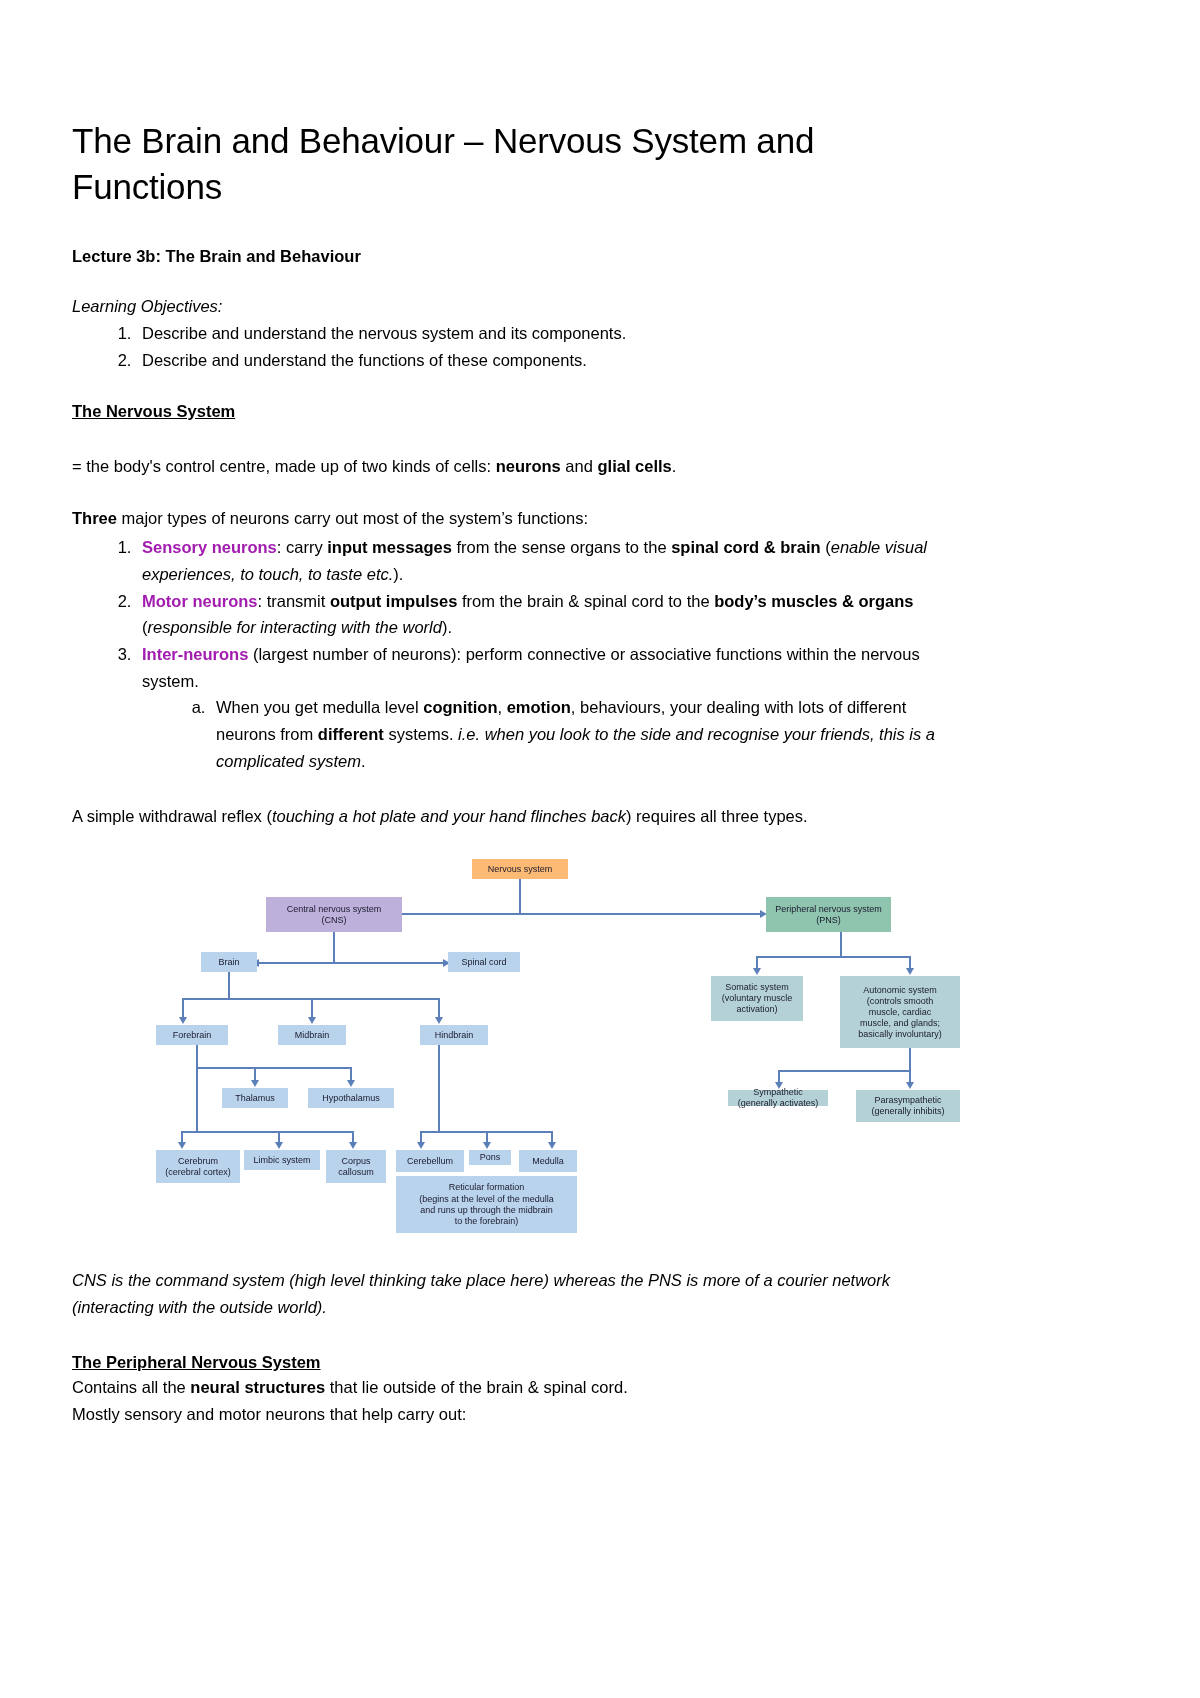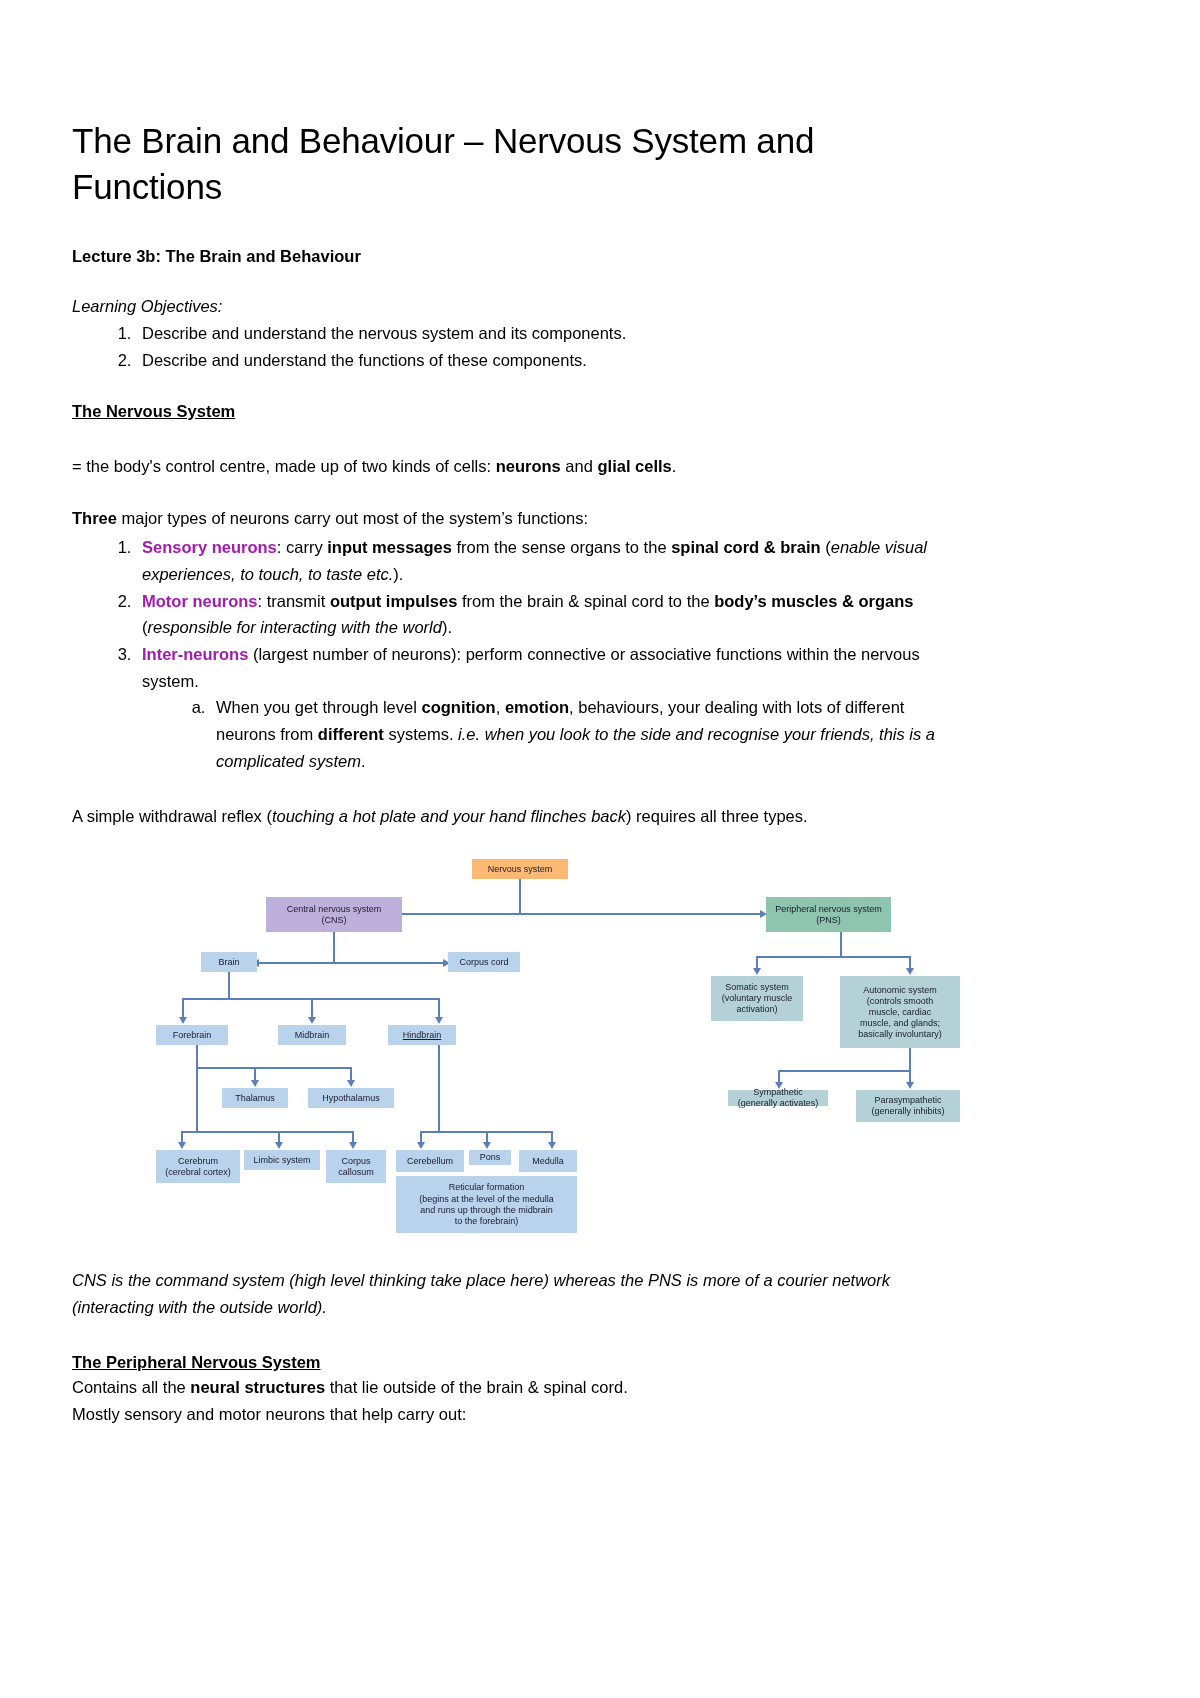--- a/index.html
+++ b/index.html
@@ -184,21 +184,21 @@
 
   <p class="body-para"><b>Three</b><span> major types of neurons carry out most of the system’s functions:</span></p>
 
   <ol class="neuron-list">
     <li><span class="pink">Sensory neurons</span><span>: carry </span><b>input messages</b><span> from the sense organs to the </span><b>spinal cord &amp; brain</b><span> (</span><i>enable visual experiences, to touch, to taste etc.</i><span>).</span></li>
 
     <li><span class="pink">Motor neurons</span><span>: transmit </span><b>output impulses</b><span> from the brain &amp; spinal cord to the </span><b>body’s muscles &amp; organs</b><span> (</span><i>responsible for interacting with the world</i><span>).</span></li>
 
     <li><span class="pink">Inter-neurons</span><span> (largest number of neurons): perform connective or associative functions within the nervous system.</span>
       <ol class="sub-list">
-        <li><span>When you get through level </span><b>cognition</b><span>, </span><b>emotion</b><span>, behaviours, your dealing with lots of different neurons from </span><b>different</b><span> systems. </span><i>i.e. when you look to the side and recognise your friends, this is a complicated system</i><span>.</span></li>
+        <li><span>When you get medulla level </span><b>cognition</b><span>, </span><b>emotion</b><span>, behaviours, your dealing with lots of different neurons from </span><b>different</b><span> systems. </span><i>i.e. when you look to the side and recognise your friends, this is a complicated system</i><span>.</span></li>
       </ol>
     </li>
   </ol>
 
   <div class="spacer-6"></div>
 
   <p class="body-para"><span>A simple withdrawal reflex (</span><i>touching a hot plate and your hand flinches back</i><span>) requires all three types.</span></p>
 
   <div class="spacer-7"></div>
 
@@ -217,34 +217,34 @@
 
     <div class="dnode green" style="left:610px; top:38px; width:125px; height:35px; white-space:pre-line;">Peripheral nervous system
 (PNS)</div>
 
     <div class="line vline" style="left:177px; top:73px; height:30px;"></div>
     <div class="line hline" style="left:100px; top:103px; width:190px;"></div>
     <div class="arrow-l" style="left:96px; top:100px;"></div>
     <div class="arrow-r" style="left:287px; top:100px;"></div>
 
     <div class="dnode blue" style="left:45px; top:93px; width:56px; height:20px;">Brain</div>
-    <div class="dnode blue" style="left:292px; top:93px; width:72px; height:20px;">Corpus cord</div>
+    <div class="dnode blue" style="left:292px; top:93px; width:72px; height:20px;">Spinal cord</div>
 
     <div class="line vline" style="left:72px; top:113px; height:26px;"></div>
     <div class="line hline" style="left:26px; top:139px; width:258px;"></div>
     <div class="line vline" style="left:26px; top:139px; height:21px;"></div>
     <div class="line vline" style="left:155px; top:139px; height:21px;"></div>
     <div class="line vline" style="left:282px; top:139px; height:21px;"></div>
     <div class="arrow-d" style="left:23px; top:158px;"></div>
     <div class="arrow-d" style="left:152px; top:158px;"></div>
     <div class="arrow-d" style="left:279px; top:158px;"></div>
 
     <div class="dnode blue" style="left:0px; top:166px; width:72px; height:20px;">Forebrain</div>
     <div class="dnode blue" style="left:122px; top:166px; width:68px; height:20px;">Midbrain</div>
-    <div class="dnode blue" style="left:232px; top:166px; width:68px; height:20px;text-decoration:underline;">Hindbrain</div>
+    <div class="dnode blue" style="left:264px; top:166px; width:68px; height:20px;">Hindbrain</div>
 
     <div class="line vline" style="left:40px; top:186px; height:22px;"></div>
     <div class="line hline" style="left:40px; top:208px; width:155px;"></div>
     <div class="line vline" style="left:98px; top:208px; height:15px;"></div>
     <div class="line vline" style="left:194px; top:208px; height:15px;"></div>
     <div class="arrow-d" style="left:95px; top:221px;"></div>
     <div class="arrow-d" style="left:191px; top:221px;"></div>
 
     <div class="dnode blue" style="left:66px; top:229px; width:66px; height:20px;">Thalamus</div>
     <div class="dnode blue" style="left:152px; top:229px; width:86px; height:20px;">Hypothalamus</div>

